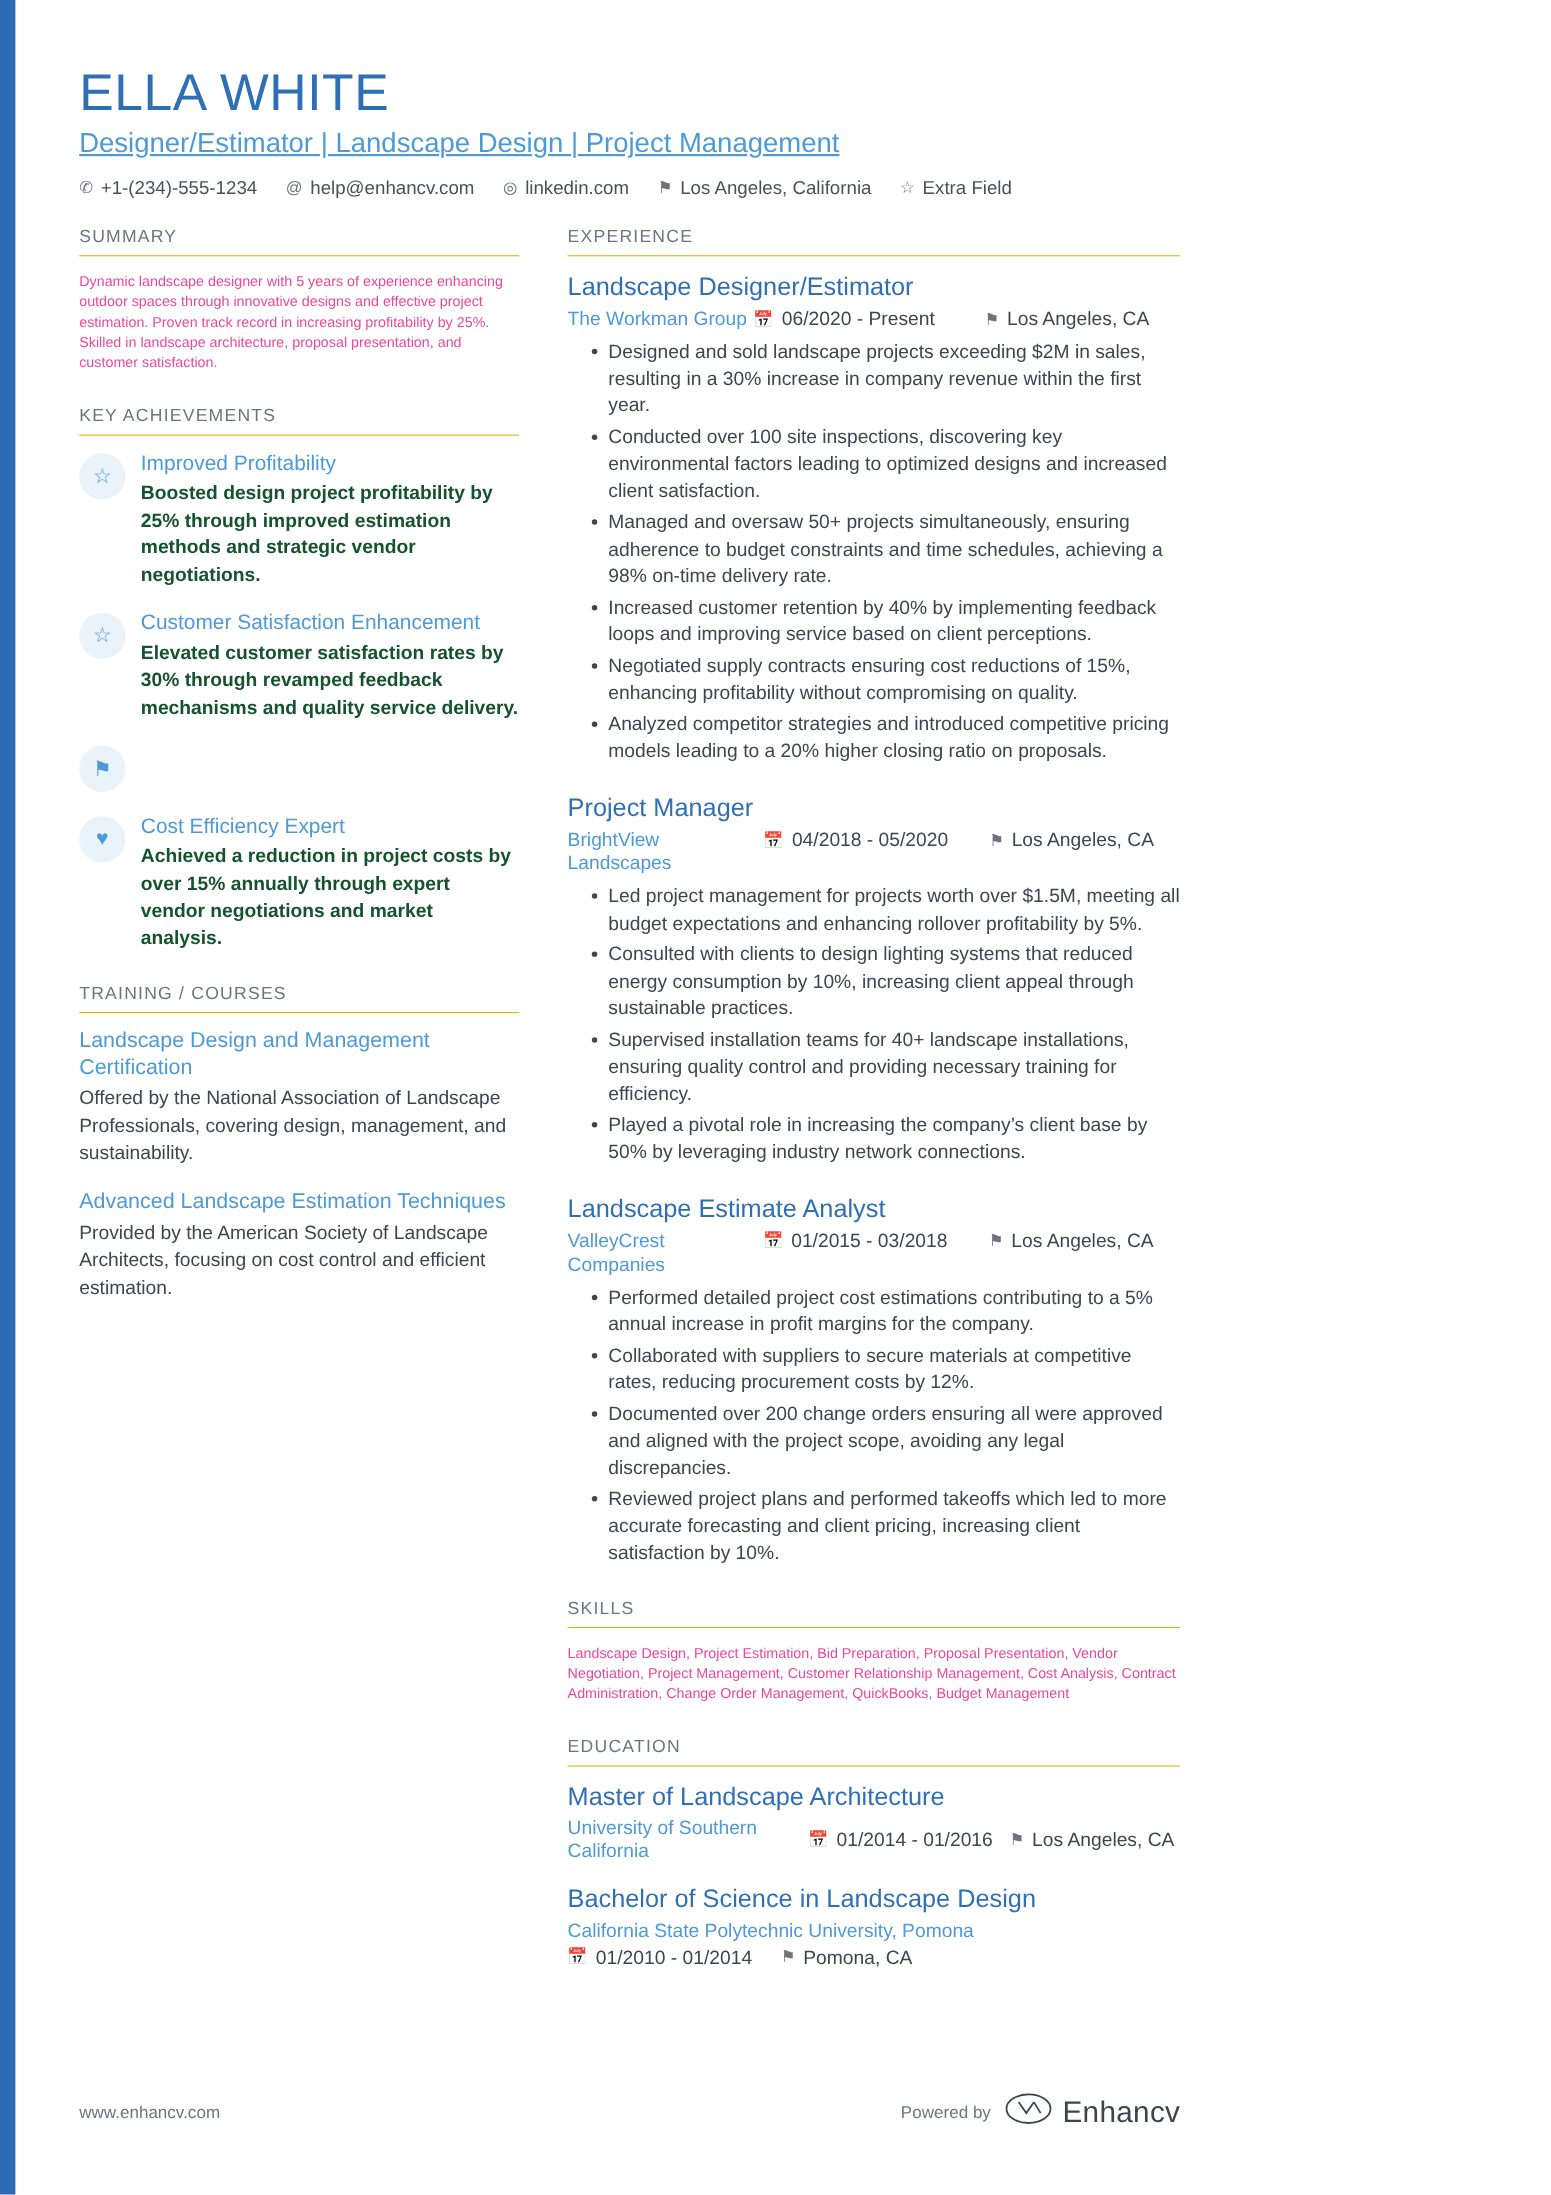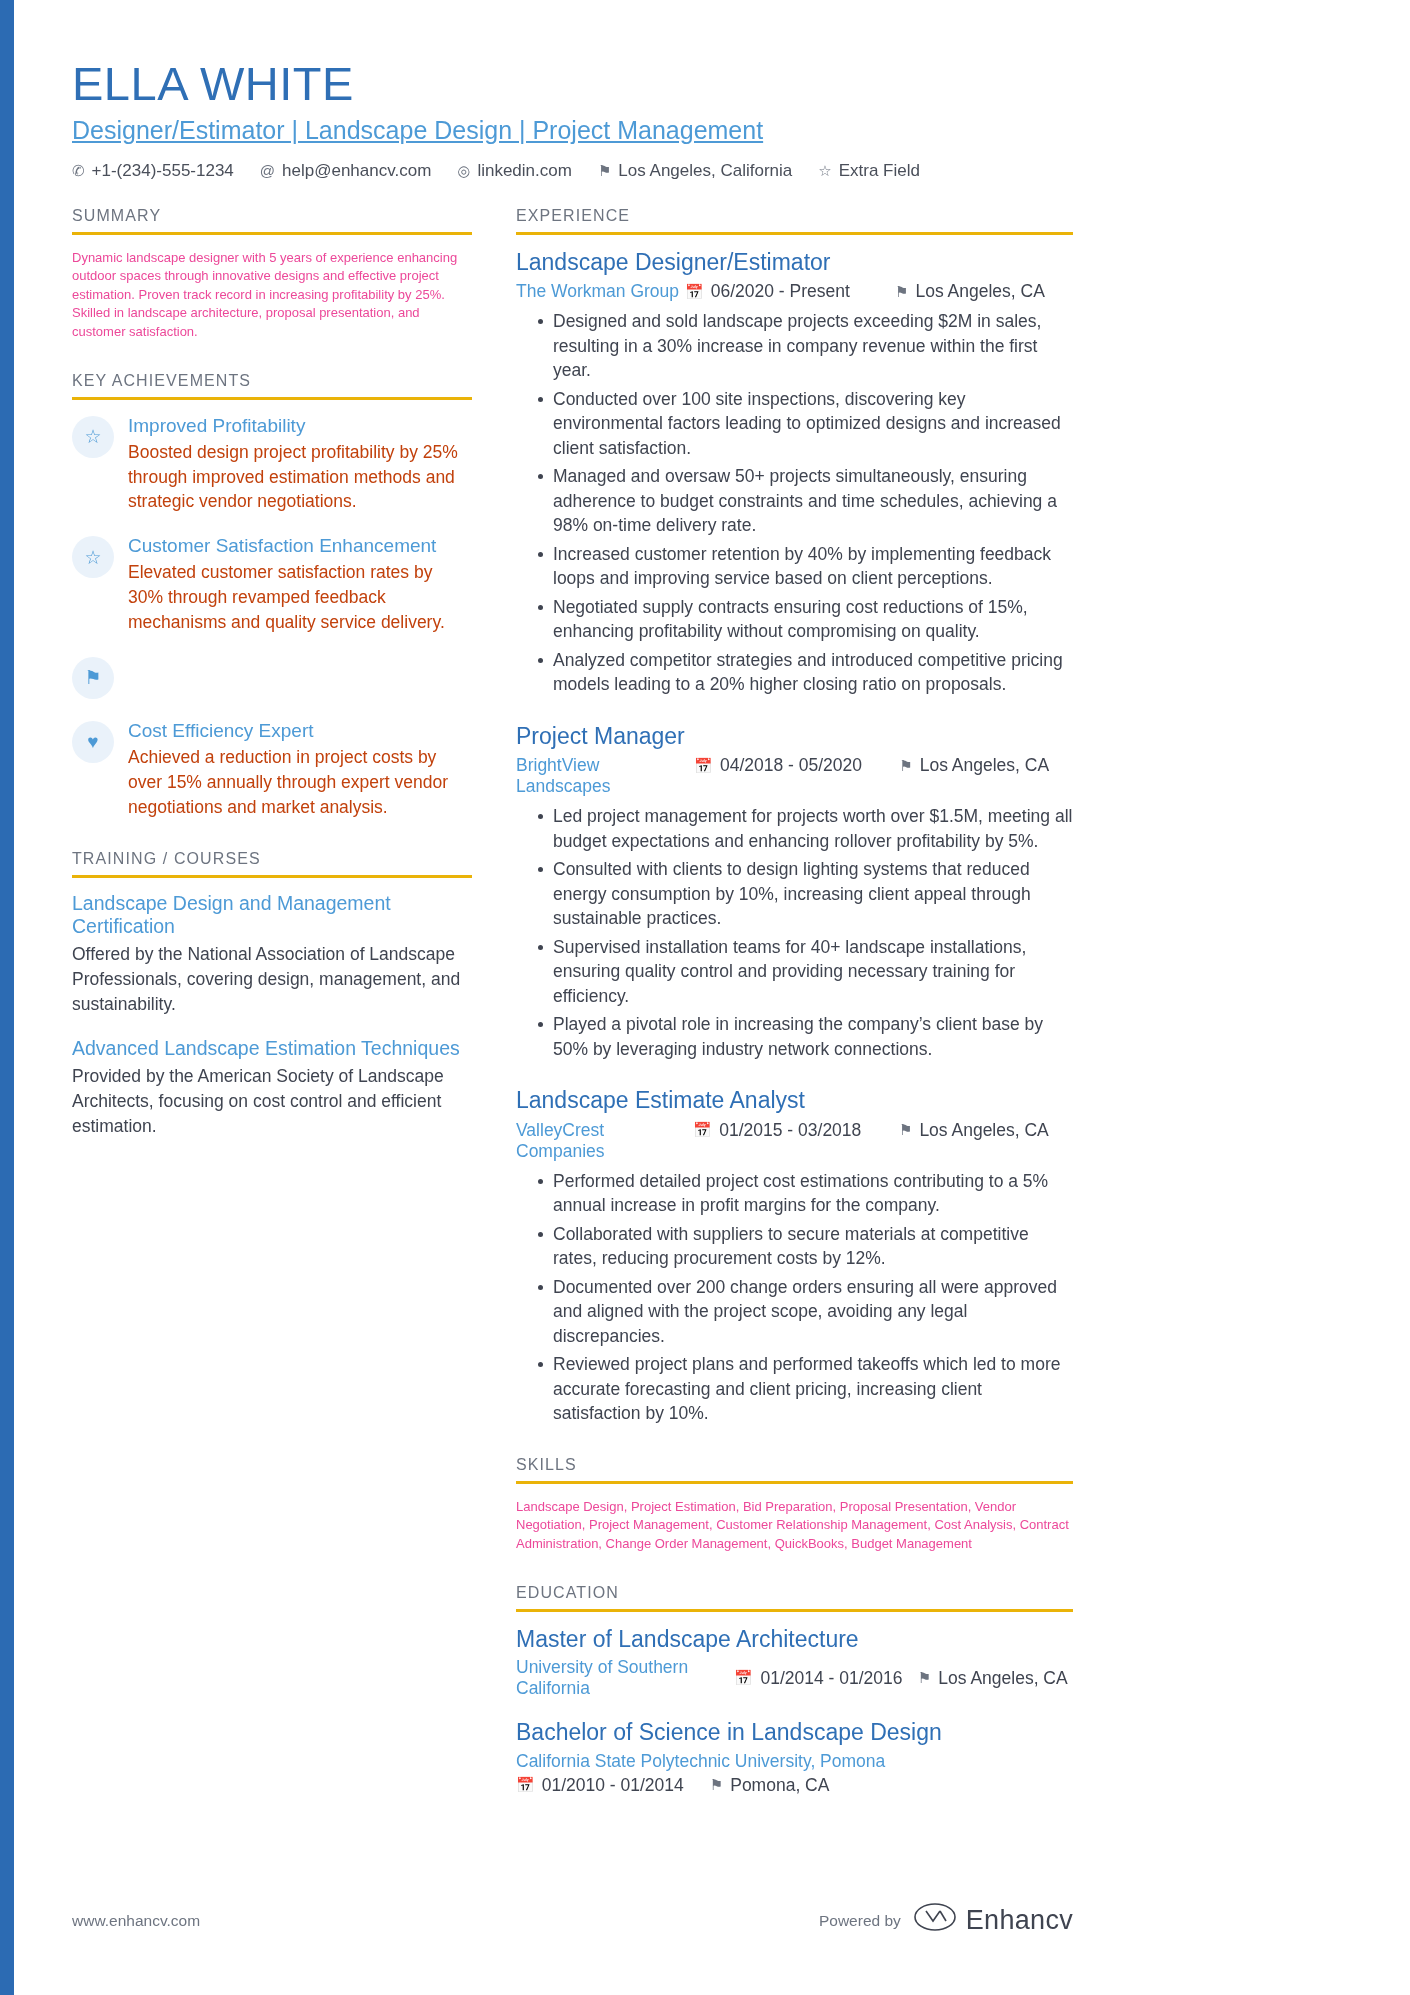--- a/index.html
+++ b/index.html
@@ -59,21 +59,21 @@
   .left { width: 400px; flex: 0 0 400px; }
   .right { flex: 1 1 auto; }
 
   .sec-title {
     font-size: 16px;
     letter-spacing: 1.1px;
     color: #6d7480;
     font-weight: 400;
     text-transform: uppercase;
     padding-bottom: 7px;
-    border-bottom: 3px solid #eab308;
+    border-bottom: 1px solid #eab308;
     margin: 0 0 14px 0;
   }
   .sec { margin-bottom: 30px; }
 
   .body-text {
     font-size: 13px;
     line-height: 1.43;
     color: #ec4899;
     margin: 0;
   }
@@ -94,22 +94,23 @@
   .ach-title {
     font-size: 19px;
     color: #4d9ad6;
     line-height: 1.22;
     margin: 0 0 3px 0;
     font-weight: 400;
   }
   .ach-desc {
     font-size: 17.5px;
     line-height: 1.42;
-    color: #c2410c;
+    color: #14532d;
     margin: 0;
+    font-weight: bold;
   }
 
   
   .course { margin-bottom: 20px; }
   .course-title {
     font-size: 19.5px;
     color: #4d9ad6;
     line-height: 1.2;
     margin: 0 0 4px 0;
     font-weight: 400;

